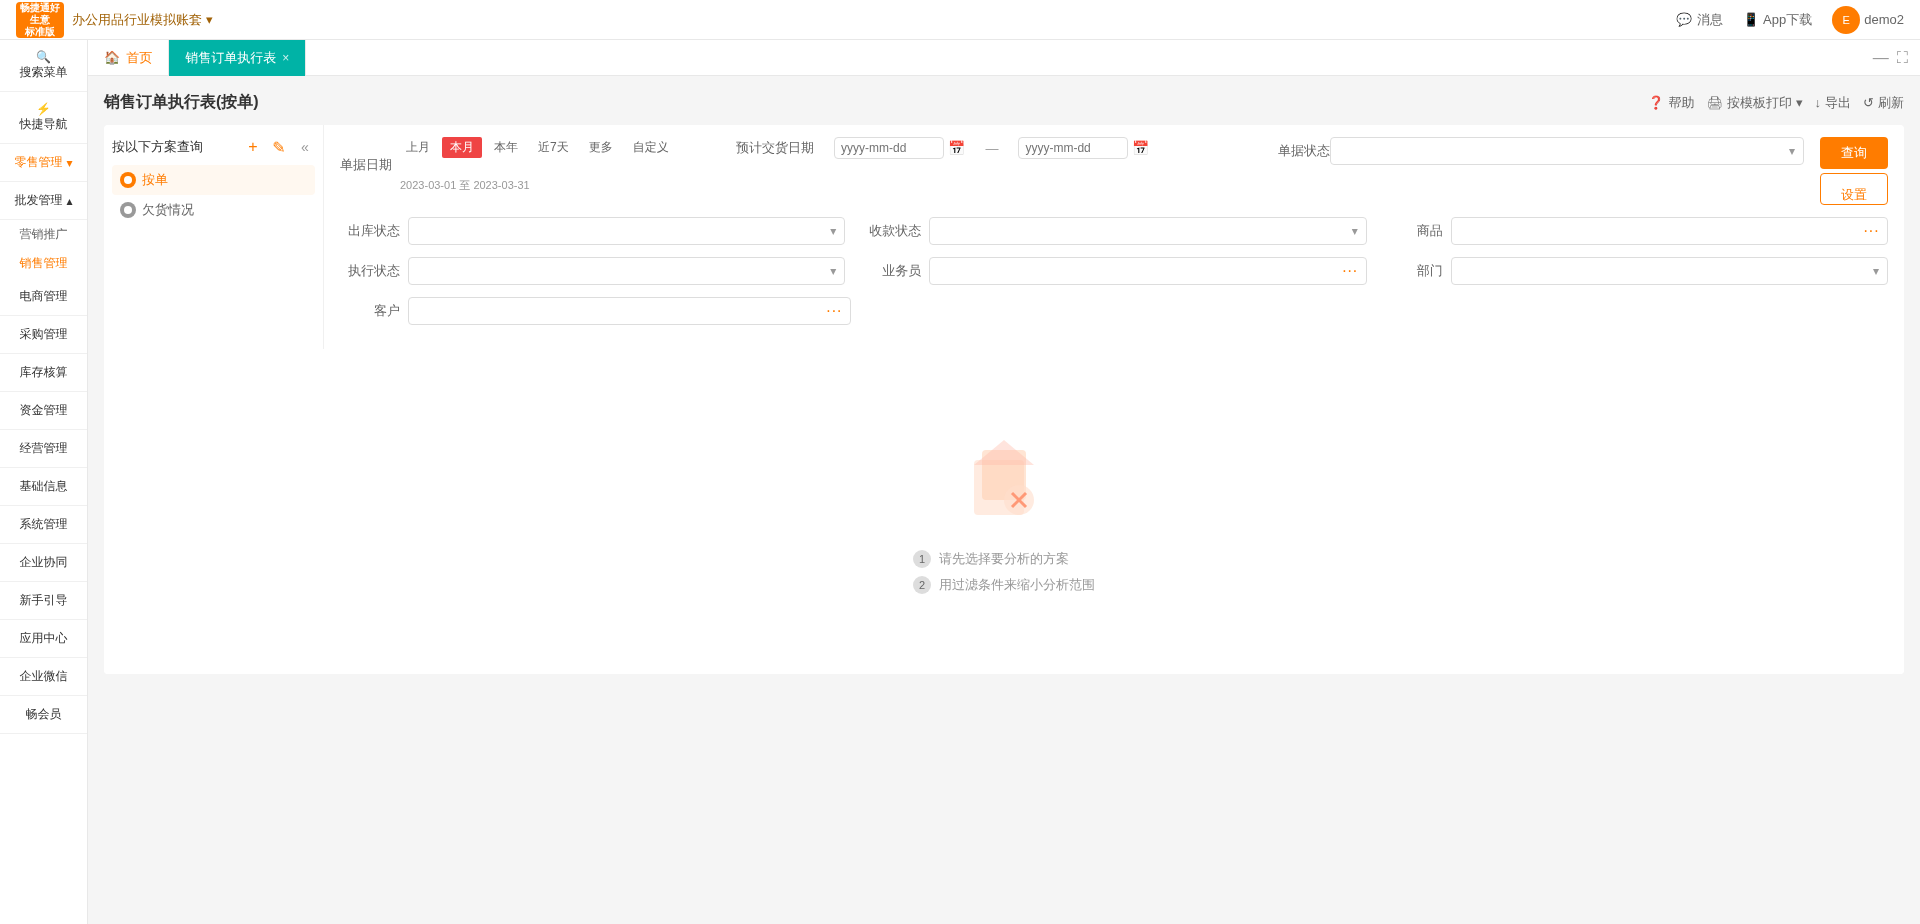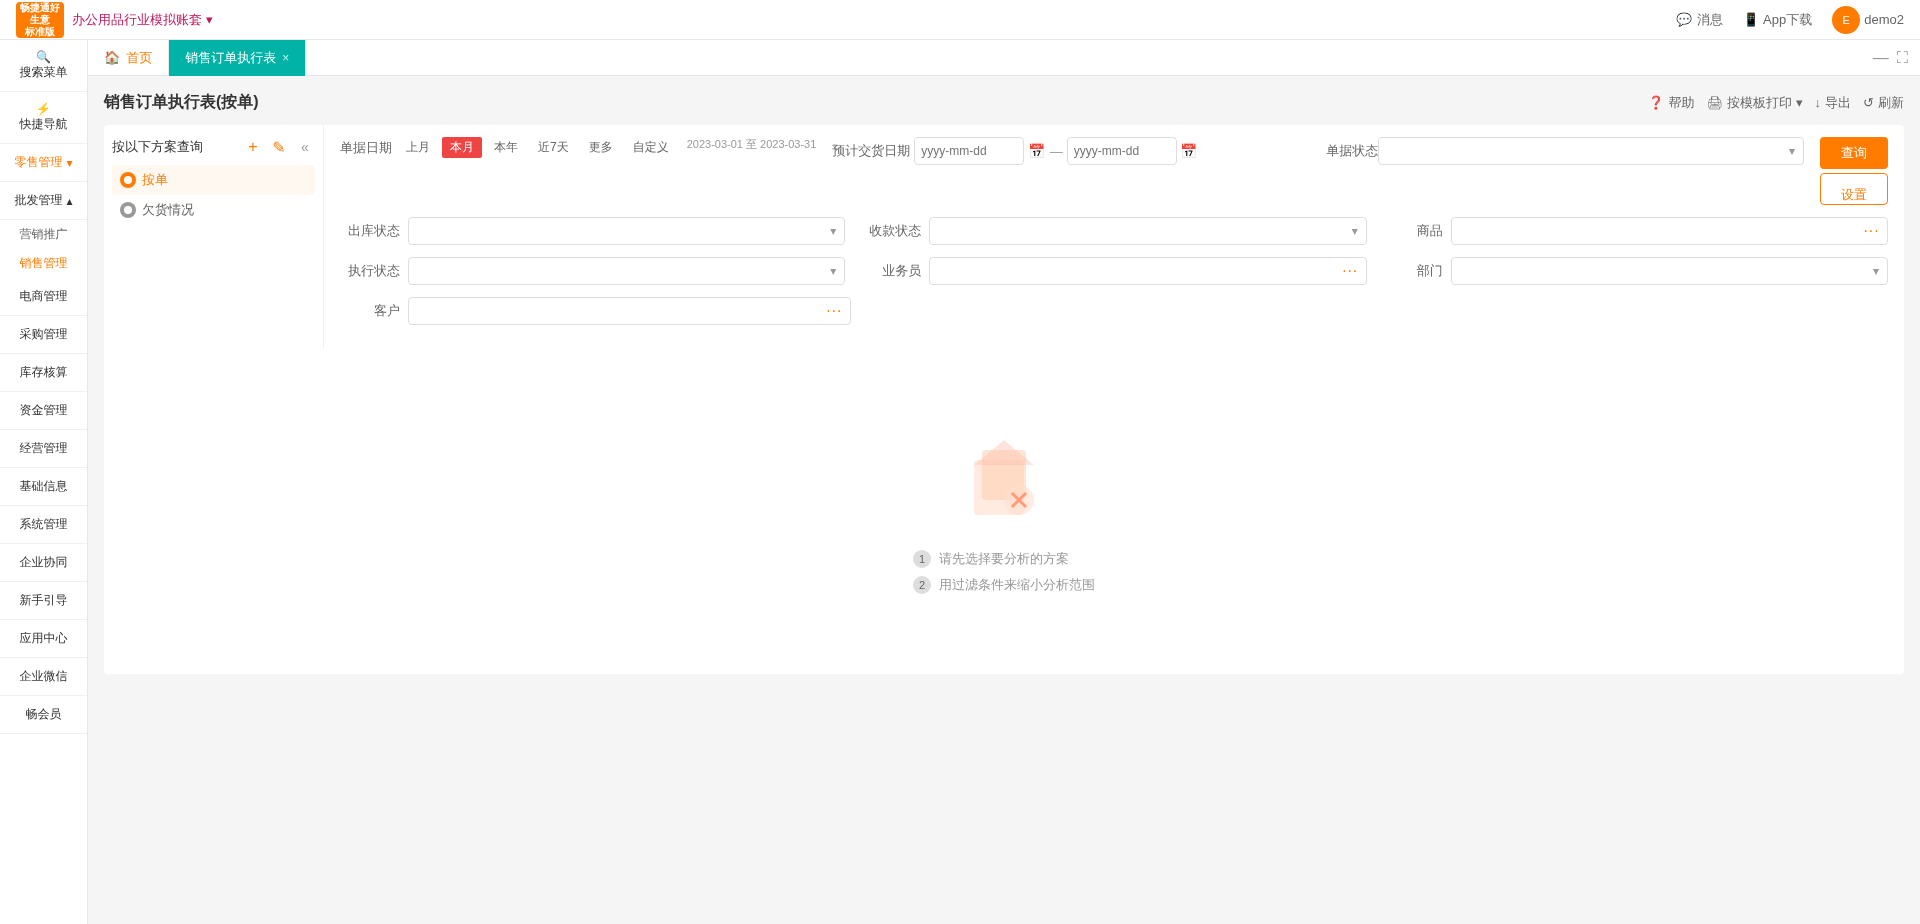--- a/index.html
+++ b/index.html
@@ -3,21 +3,21 @@
   <meta charset="utf-8">
   <style>
     * { box-sizing: border-box; margin: 0; padding: 0; }
     body { font-family: 'Microsoft YaHei', Arial, sans-serif; font-size: 13px; background: #f5f5f5; display: flex; flex-direction: column; height: 924px; overflow: hidden; }
 
     
     .topbar { background: #fff; height: 40px; display: flex; align-items: center; justify-content: space-between; padding: 0 16px; border-bottom: 1px solid #e8e8e8; flex-shrink: 0; }
     .topbar-left { display: flex; align-items: center; gap: 8px; }
     .logo-box { width: 48px; height: 36px; background: #ff7c00; border-radius: 4px; display: flex; align-items: center; justify-content: center; }
     .logo-text { color: #fff; font-size: 10px; font-weight: bold; text-align: center; line-height: 1.2; }
-    .app-selector { display: flex; align-items: center; gap: 4px; color: #be185d; font-size: 13px; cursor: pointer; }
+    .app-selector { display: flex; align-items: center; gap: 4px; color: #a16207; font-size: 13px; cursor: pointer; }
     .topbar-right { display: flex; align-items: center; gap: 20px; }
     .topbar-action { display: flex; align-items: center; gap: 4px; color: #666; font-size: 13px; cursor: pointer; }
     .avatar { width: 28px; height: 28px; border-radius: 50%; background: #ff7c00; display: flex; align-items: center; justify-content: center; color: #fff; font-size: 11px; overflow: hidden; }
 
     
     .main-layout { display: flex; flex: 1; overflow: hidden; }
 
     
     .sidebar { width: 88px; background: #fff; border-right: 1px solid #e8e8e8; display: flex; flex-direction: column; overflow-y: auto; flex-shrink: 0; }
     .sidebar-item { padding: 10px 4px; text-align: center; cursor: pointer; color: #333; font-size: 12px; border-bottom: 1px solid #f0f0f0; }
@@ -69,21 +69,21 @@
     .filter-label { color: #666; font-size: 13px; white-space: nowrap; min-width: 60px; text-align: right; }
     .filter-dropdown { flex: 1; border: 1px solid #ddd; border-radius: 4px; padding: 4px 8px; font-size: 13px; color: #333; height: 28px; background: #fff; display: flex; align-items: center; justify-content: space-between; cursor: pointer; }
     .filter-dropdown .chevron { color: #999; font-size: 12px; }
     .filter-dots { color: #ff7c00; cursor: pointer; font-size: 16px; }
     
     
     .date-filter-group { display: flex; align-items: center; gap: 4px; }
     .date-quick-btn { padding: 2px 8px; font-size: 12px; border-radius: 4px; cursor: pointer; color: #666; border: none; background: none; }
     .date-quick-btn.active { background: #ef4444; color: #fff; border-radius: 2px; }
     .date-input-group { display: flex; align-items: center; gap: 4px; }
-    .date-input { border: 1px solid #ddd; border-radius: 4px; padding: 2px 6px; font-size: 12px; height: 28px; width: 110px; color: #999; }
+    .date-input { border: 1px solid #ddd; border-radius: 4px; padding: 2px 6px; font-size: 12px; height: 22px; width: 110px; color: #999; }
     .date-icon { color: #ff7c00; font-size: 14px; cursor: pointer; }
     .date-separator { color: #999; }
 
     
     .search-btn { background: #ff7c00; color: #fff; border: none; border-radius: 4px; padding: 6px 20px; font-size: 13px; cursor: pointer; height: 32px; }
     .settings-btn { background: #fff; color: #ff7c00; border: 1px solid #ff7c00; border-radius: 4px; padding: 12px 20px; font-size: 13px; cursor: pointer; height: 32px; }
 
     .collapse-row { text-align: center; padding: 8px; color: #666; font-size: 12px; cursor: pointer; }
 
     
@@ -267,34 +267,34 @@
               <span>欠货情况</span>
             </div>
           </div>
 
           <div class="filter-form">
 
             <div style="display:flex; align-items:flex-start; gap:16px; margin-bottom:12px;">
 
               <div style="display:flex; align-items:center; gap:6px; min-width:380px;">
                 <span style="color:#666; font-size:13px; white-space:nowrap;">单据日期</span>
-                <div style="display:flex; flex-direction:row; gap:8px;">
+                <div style="display:flex; flex-direction:column; gap:20px;">
                   <div class="date-filter-group">
                     <button class="date-quick-btn">上月</button>
                     <button class="date-quick-btn active">本月</button>
                     <button class="date-quick-btn">本年</button>
                     <button class="date-quick-btn">近7天</button>
                     <button class="date-quick-btn">更多</button>
                     <button class="date-quick-btn">自定义</button>
                   </div>
                   <div style="color:#999; font-size:11px; padding-left:2px;">2023-03-01 至 2023-03-31</div>
                 </div>
               </div>
 
-              <div style="display:flex; align-items:center; gap:4px; flex:1;">
+              <div style="display:flex; align-items:center; gap:20px; flex:1;">
                 <span style="color:#666; font-size:13px; white-space:nowrap;">预计交货日期</span>
                 <div class="date-input-group">
                   <input type="text" class="date-input" placeholder="yyyy-mm-dd" style="">
                   <span class="date-icon">📅</span>
                 </div>
                 <span class="date-separator">—</span>
                 <div class="date-input-group">
                   <input type="text" class="date-input" placeholder="yyyy-mm-dd" style="">
                   <span class="date-icon">📅</span>
                 </div>

